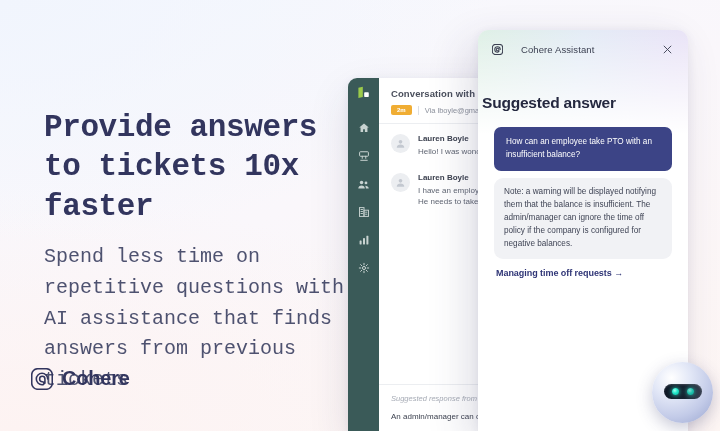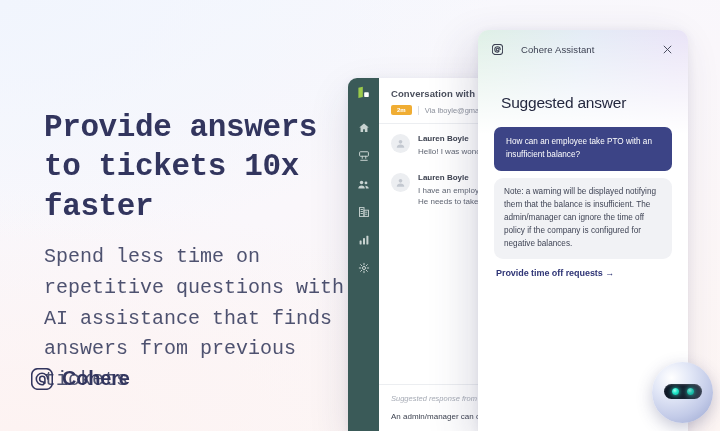--- a/index.html
+++ b/index.html
@@ -234,23 +234,23 @@
     width: 15px;
     height: 15px;
     display: flex;
     align-items: center;
     justify-content: center;
     cursor: pointer;
   }
 
   .assist-heading {
     margin: 26px 0 0 0;
-    padding: 0 23px;
+    padding: 0 4px;
     font-size: 15.5px;
-    font-weight: 400;
+    font-weight: 700;
     color: #24283f;
     letter-spacing: -0.2px;
   }
 
   .assist-scroll {
     padding: 15px 16px 0 16px;
   }
   .bubble {
     border-radius: 9px;
     padding: 8px 10px;
@@ -453,21 +453,21 @@
           <path d="M4.5 4.5l15 15M19.5 4.5l-15 15"></path>
         </svg>
       </span>
     </div>
 
     <h2 class="assist-heading">Suggested answer</h2>
 
     <div class="assist-scroll">
       <div class="bubble question">How can an employee take PTO with an insufficient balance?</div>
       <div class="bubble answer">Note: a warning will be displayed notifying them that the balance is insufficient. The admin/manager can ignore the time off policy if the company is configured for negative balances.</div>
-      <div class="assist-link">Provide time off requests →</div>
+      <div class="assist-link">Managing time off requests →</div>
     </div>
 
   </div>
 
   <div class="robot">
     <div class="visor">
       <span class="eye"></span>
       <span class="eye dim"></span>
     </div>
   </div>

